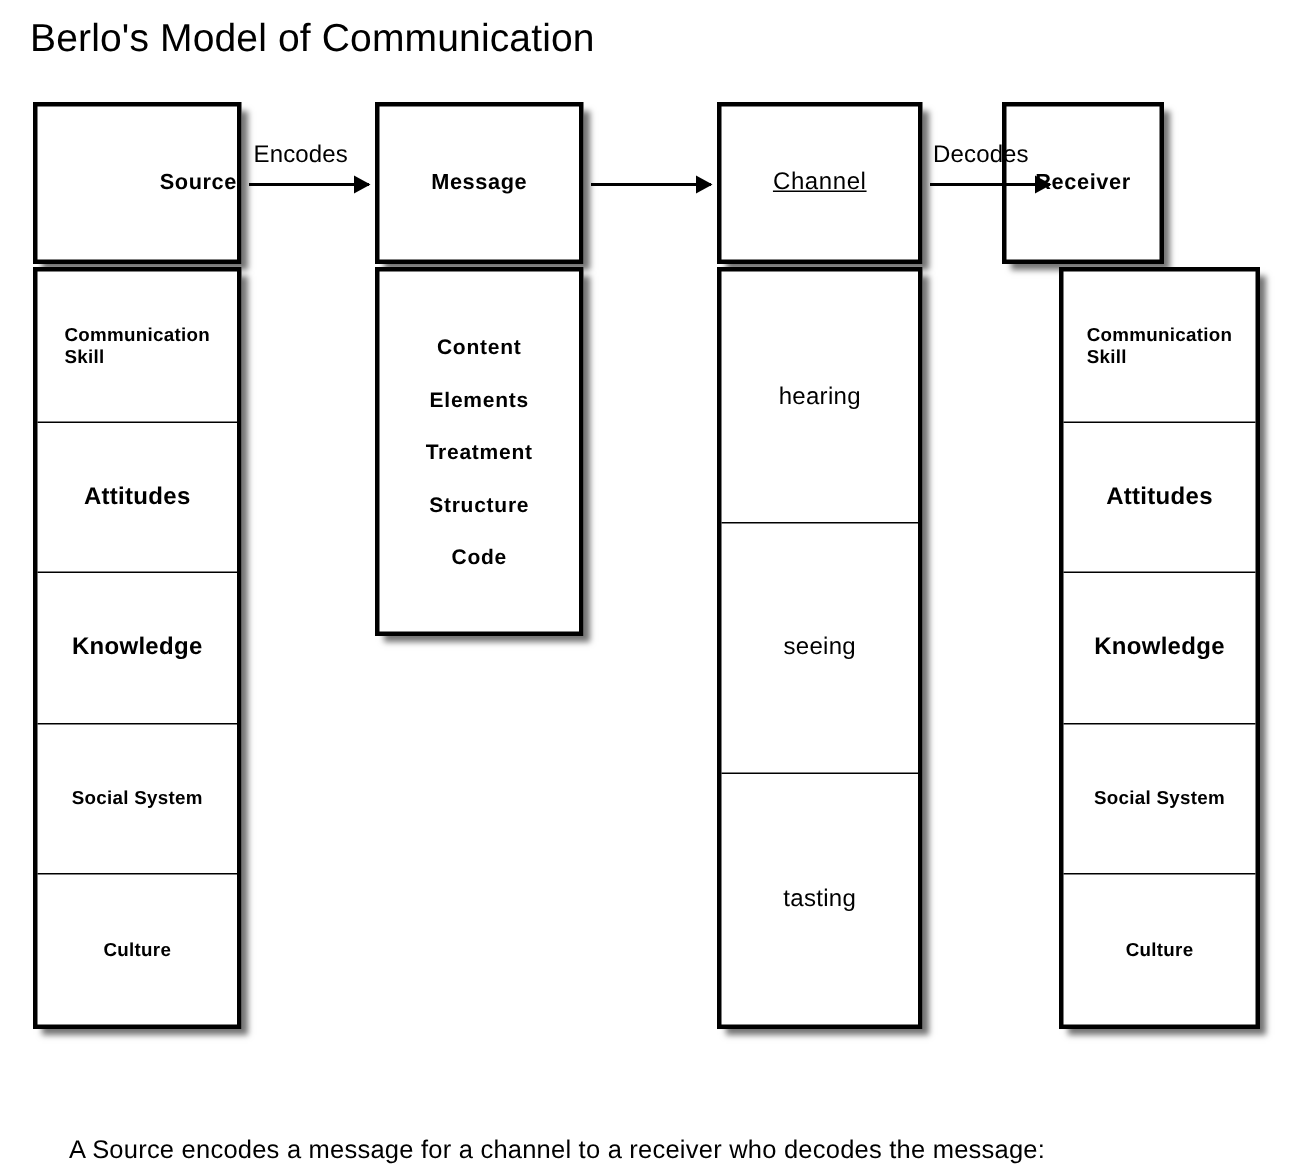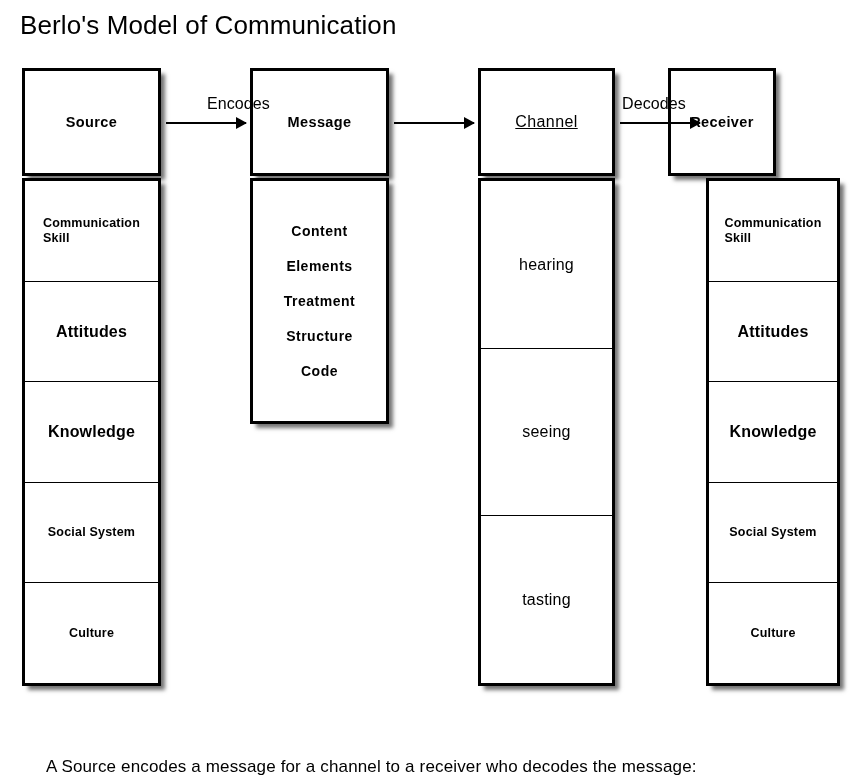--- a/index.html
+++ b/index.html
@@ -123,21 +123,21 @@
     letter-spacing: 0.15px;
     white-space: pre-line;
     margin-top: 31px;
   }
 </style>
 </head>
 <body>
 
 <div id="page-title">Berlo's Model of Communication</div>
 
-<div class="box head-box" style="left:22px; top:68px; width:139px; height:108px;">
+<div class="box head-box" style="left:22px; top:68px; width:139px; height:108px;justify-content:flex-end;">
   <span class="head-label">Source</span>
 </div>
 
 <div class="box body-box" style="left:22px; top:178px; width:139px; height:508px;">
   <div class="cell sm">
     <span style="white-space:pre-line">Communication
 Skill</span>
   </div>
   <div class="cell lg">
     <span style="white-space:pre-line">Attitudes</span>
@@ -198,21 +198,21 @@
   </div>
   <div class="cell sm">
     <span style="white-space:pre-line">Social System</span>
   </div>
   <div class="cell sm">
     <span style="white-space:pre-line">Culture</span>
   </div>
 </div>
 
 <div class="arrow" style="left:166px; top:122px; width:80px;"></div>
-<div class="arrow-label" style="left:169px; top:95px;padding-left:38px;">Encodes</div>
+<div class="arrow-label" style="left:169px; top:95px;">Encodes</div>
 
 <div class="arrow" style="left:394px; top:122px; width:80px;"></div>
 
 <div class="arrow" style="left:620px; top:122px; width:80px;"></div>
 <div class="arrow-label" style="left:622px; top:95px;">Decodes</div>
 
 <div id="caption">A Source encodes a message for a channel to a receiver who decodes the message:
 S-M-C-R Model.</div>
 
 </body></html>

